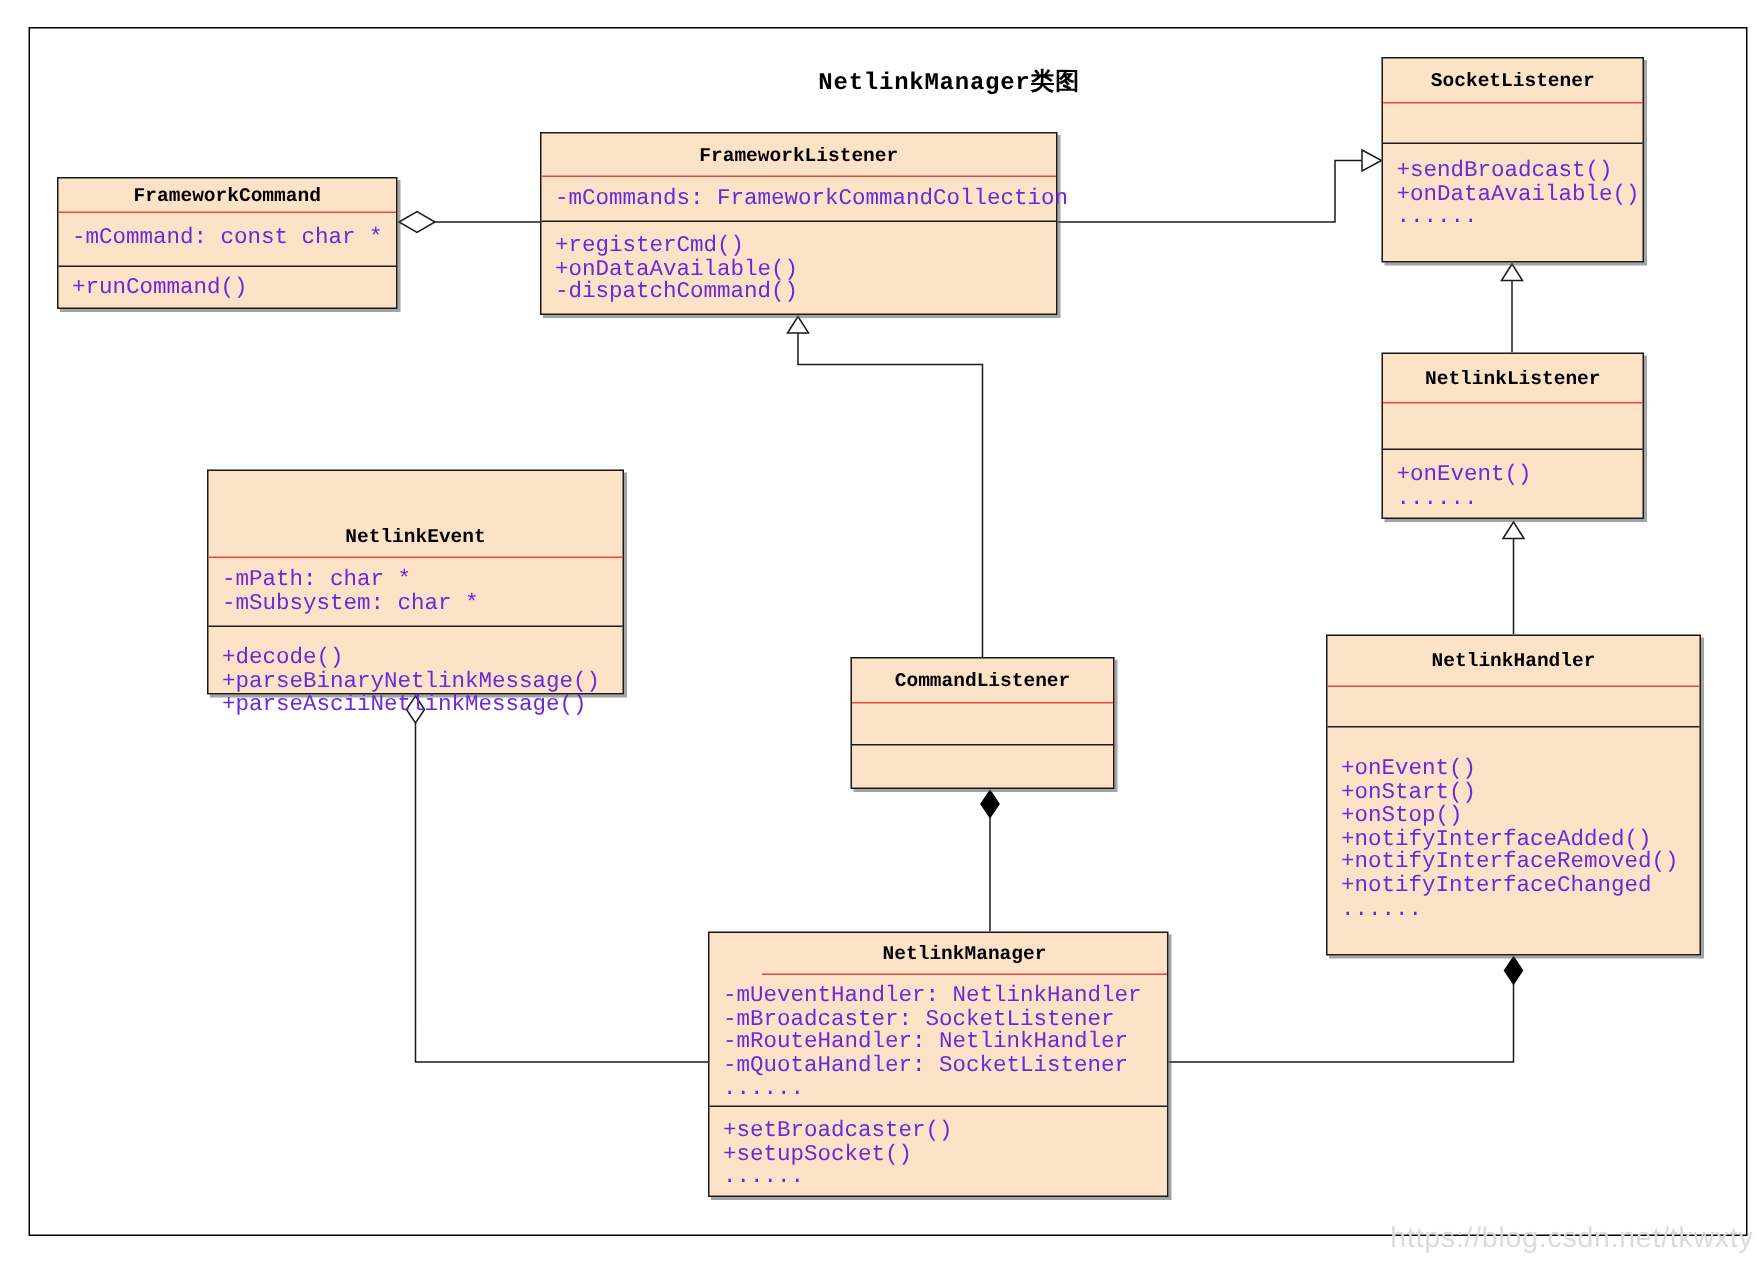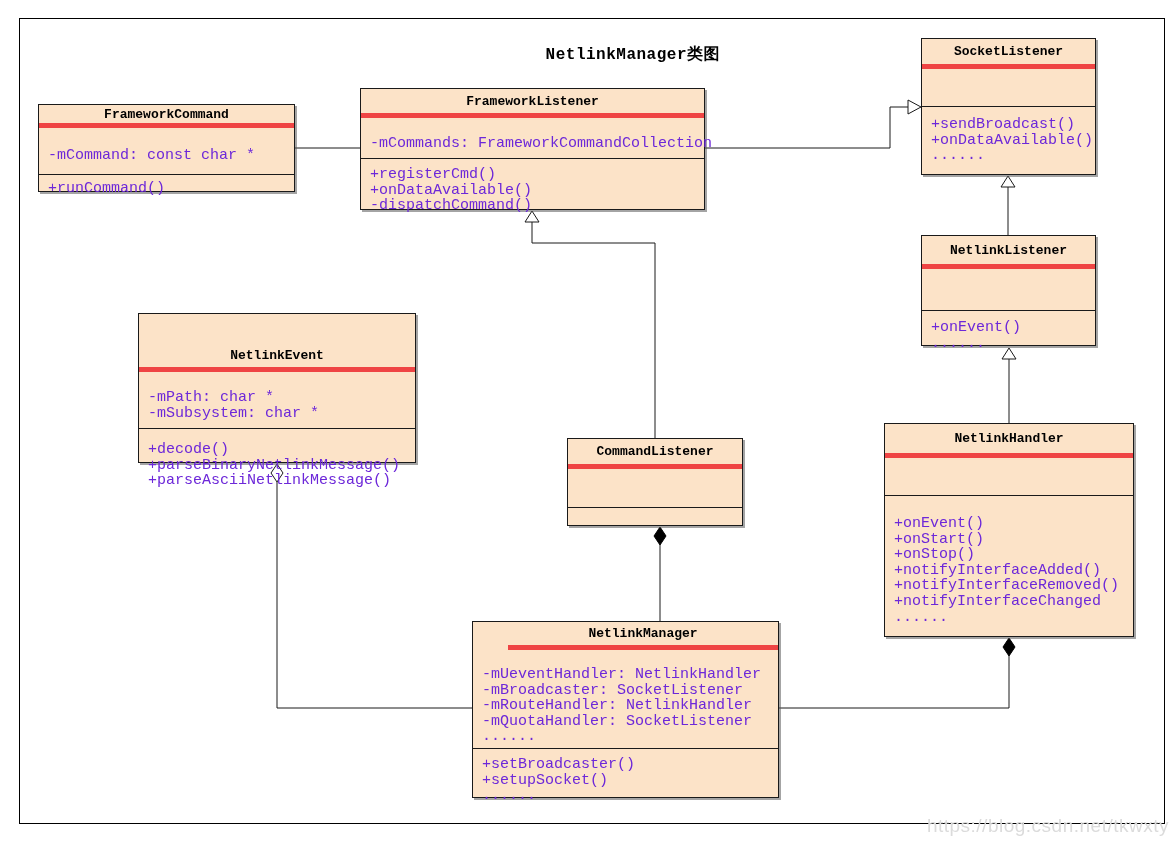--- a/index.html
+++ b/index.html
@@ -12,26 +12,25 @@
     position:absolute;left:430px;top:44px;width:290px;text-align:right;
     font-size:16px;font-weight:bold;color:#000;letter-spacing:0.5px;
   }
   .uml-class{
     position:absolute;box-sizing:border-box;display:flex;flex-direction:column;
     background:#fce3c8;border:1px solid #1a1a1a;
     box-shadow:2px 2px 0 rgba(90,90,90,0.55);
   }
   .cls-title{
     box-sizing:border-box;flex:0 0 auto;display:flex;align-items:center;justify-content:center;
-    font-weight:bold;font-size:13px;color:#000;border-bottom:5px solid #ef4444;
+    font-weight:bold;font-size:13px;color:#000;border-bottom:1px solid #ef4444;
   }
   .cls-attrs{
     box-sizing:border-box;flex:0 0 auto;border-bottom:1px solid #1a1a1a;
     padding:7px 23px 0 9px;
-    margin-top:11px;
   }
   .cls-methods{box-sizing:border-box;flex:1 1 auto;padding:8px 9px 0 9px;}
   .cls-methods.pad-md{padding-top:13px;}
   .cls-methods.pad-lg{padding-top:20px;}
   .mline{font-size:15px;line-height:15.6px;color:#6d28d9;white-space:pre;}
   #connector-layer{position:absolute;left:0;top:0;width:1172px;height:843px;pointer-events:none;}
   #connector-layer polyline,#connector-layer line{fill:none;stroke:#1a1a1a;stroke-width:1;}
   #connector-layer polygon.open{fill:#ffffff;stroke:#1a1a1a;stroke-width:1;}
   #connector-layer polygon.solid{fill:#000000;stroke:#000000;stroke-width:1;}
   #watermark{
@@ -84,21 +83,21 @@
       <polyline points="1009,656 1009,708 779,708"></polyline>
       <polygon class="solid" points="1009,638 1015,647 1009,656 1003,647"></polygon>
     </g>
 
     <g>
       <polyline points="277,482 277,708 472,708"></polyline>
       <polygon class="open" points="277,464 283,473 277,482 271,473"></polygon>
     </g>
   </svg>
 
-  <div class="uml-class" style="left:38px;top:104px;width:257px;height:88px;">
+  <div class="uml-class" style="left:38px;top:118px;width:227px;height:88px;">
     <div class="cls-title" style="height:23px;">FrameworkCommand</div>
     <div class="cls-attrs" style="height:36px;padding-top:9px;">
       <div class="mline">-mCommand: const char *</div>
     </div>
     <div class="cls-methods" style="padding-top:6px;">
       <div class="mline">+runCommand()</div>
     </div>
   </div>
 
   <div class="uml-class" style="left:360px;top:88px;width:345px;height:122px;">

